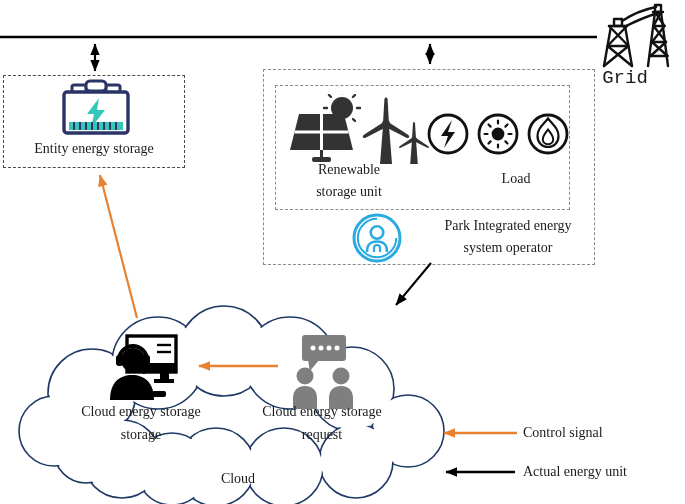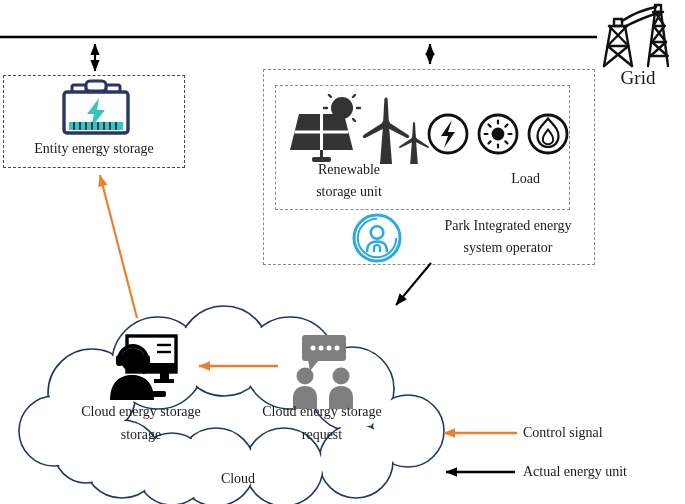--- a/index.html
+++ b/index.html
@@ -145,21 +145,21 @@
         <line x1="63.6" y1="29.4" x2="61.5" y2="31.5"></line>
           <line x1="78.4" y1="14.6" x2="80.5" y2="12.5"></line>
       </g>
     </g>
     <g fill="none" stroke="#111">
       <circle cx="121" cy="22" r="19" stroke-width="2.8"></circle>
       <path d="M121,6.5 C126,13 131.5,16.5 131.5,24 C131.5,30.5 127,35 121,35 C115,35 110.5,30.5 110.5,24 C110.5,16.5 116,13 121,6.5 Z" stroke-width="2.2"></path>
       <path d="M121,17.5 C124,21.5 126.2,23.8 126.2,27.2 C126.2,30.2 124,32.2 121,32.2 C118,32.2 115.8,30.2 115.8,27.2 C115.8,23.8 118,21.5 121,17.5 Z" stroke-width="2"></path>
     </g>
   </svg>
-  <div class="lbl" style="left:420px;top:168px;width:120px;text-align:right;">
+  <div class="lbl" style="left:456px;top:168px;width:120px;">
     <span>Load</span>
   </div>
 
   <svg class="abs" style="left:351px;top:212px;" width="52" height="52" viewBox="0 0 52 52">
     <circle cx="26" cy="26" r="23" fill="#fff" stroke="#29ABE2" stroke-width="3"></circle>
     <path d="M26,6.8 A19.2,19.2 0 1 0 45.2,26" fill="none" stroke="#29ABE2" stroke-width="2"></path>
     <circle cx="26" cy="20.5" r="6.3" fill="#fff" stroke="#29ABE2" stroke-width="2.6"></circle>
     <path d="M16,40 C16,31.5 20,29.5 26,29.5 C32,29.5 36,31.5 36,40" fill="#fff" stroke="#29ABE2" stroke-width="2.6"></path>
     <path d="M23,40 v-4 a3,3 0 0 1 6,0 v4" fill="none" stroke="#29ABE2" stroke-width="2.2"></path>
   </svg>
@@ -173,21 +173,21 @@
       <path d="M6,64 L13,24 M34,64 L27,24 M11,24 H29 M9.5,44 H30.5"></path>
       <path d="M11,24 L30.5,44 M29,24 L9.5,44 M9.5,44 L34,64 M30.5,44 L6,64"></path>
       <rect x="16" y="17" width="8" height="7"></rect>
       <path d="M50,64 L57,10 M70,64 L63,10 M55,10 H65 M55.5,24 H66.5 M54,40 H68 M52.5,54 H69.5"></path>
       <path d="M57,10 L66.5,24 M63,10 L55.5,24 M55.5,24 L68,40 M66.5,24 L54,40 M54,40 L69.5,54 M68,40 L52.5,54"></path>
       <rect x="57" y="3" width="6" height="7"></rect>
       <path d="M24,19 C36,11 48,7 58,5"></path>
       <path d="M26,25 C38,19 50,14 60,11"></path>
     </g>
   </svg>
-  <div class="lbl" style="left:598px;top:67px;width:80px;font-size:19px;">
+  <div class="lbl" style="left:585px;top:67px;width:80px;font-size:19px;font-family:Liberation Mono, monospace;">
     <span>Grid</span>
   </div>
 
   <svg class="abs" style="left:102px;top:332px;" width="78" height="80" viewBox="0 0 78 80">
     <rect x="25" y="4" width="49" height="36" fill="#fff" stroke="#000" stroke-width="3.4"></rect>
     <g stroke="#000" stroke-width="2.4">
       <line x1="55" y1="13" x2="69" y2="13"></line>
       <line x1="55" y1="20" x2="69" y2="20"></line>
     </g>
     <rect x="25" y="31" width="49" height="9" fill="#000"></rect>

